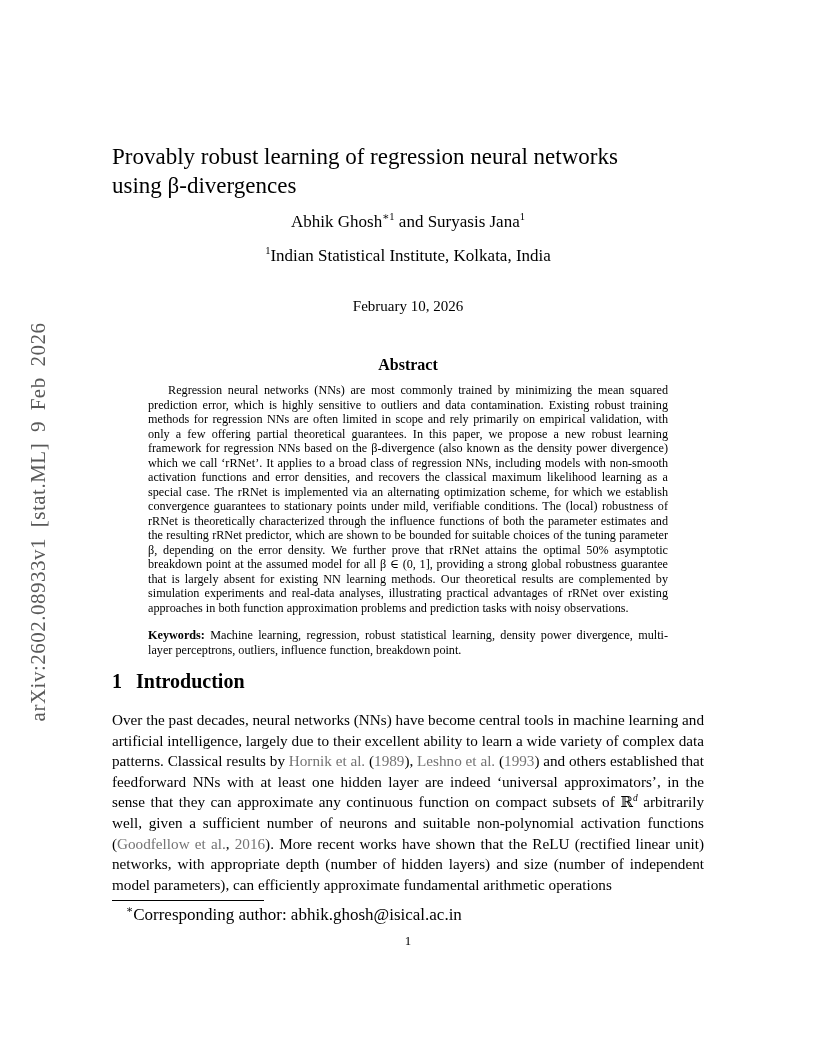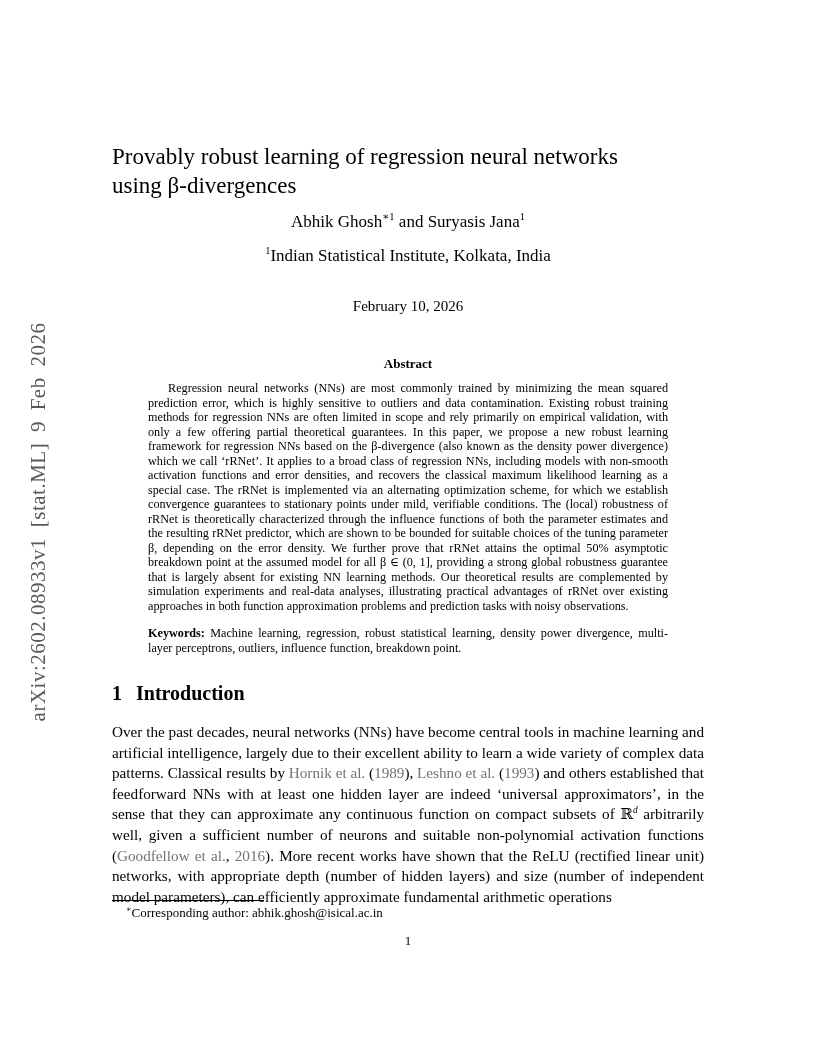--- a/index.html
+++ b/index.html
@@ -51,37 +51,37 @@
     text-align: center;
     font-size: 15px;
   }
   .abstract {
     margin-top: 41px;
     padding: 0 36px;
   }
   .abstract-heading {
     text-align: center;
     font-weight: bold;
-    font-size: 13px;
+    font-size: 16px;
   }
   .abstract-body {
     margin-top: 9px;
     font-size: 12.2px;
     line-height: 14.5px;
     text-align: justify;
     text-indent: 20px;
   }
   .keywords {
     margin-top: 13px;
     font-size: 12.2px;
     line-height: 14.5px;
     text-align: justify;
   }
   .section-heading {
-    margin-top: 27px;
+    margin-top: 13px;
     font-size: 20px;
     font-weight: bold;
   }
   .sec-num { margin-right: 14px; }
   .body-par {
     margin-top: 17px;
     font-size: 15.2px;
     line-height: 20.6px;
     text-align: justify;
   }
@@ -97,21 +97,21 @@
     left: 112px;
     right: 112px;
     top: 900px;
   }
   .footnote-rule {
     width: 152px;
     border-top: 1px solid #000000;
     margin-bottom: 4px;
   }
   .footnote-text {
-    font-size: 13px;
+    font-size: 17px;
     padding-left: 14px;
   }
   .page-number {
     position: absolute;
     top: 933px;
     left: 0;
     width: 100%;
     text-align: center;
     font-size: 13px;
   }

